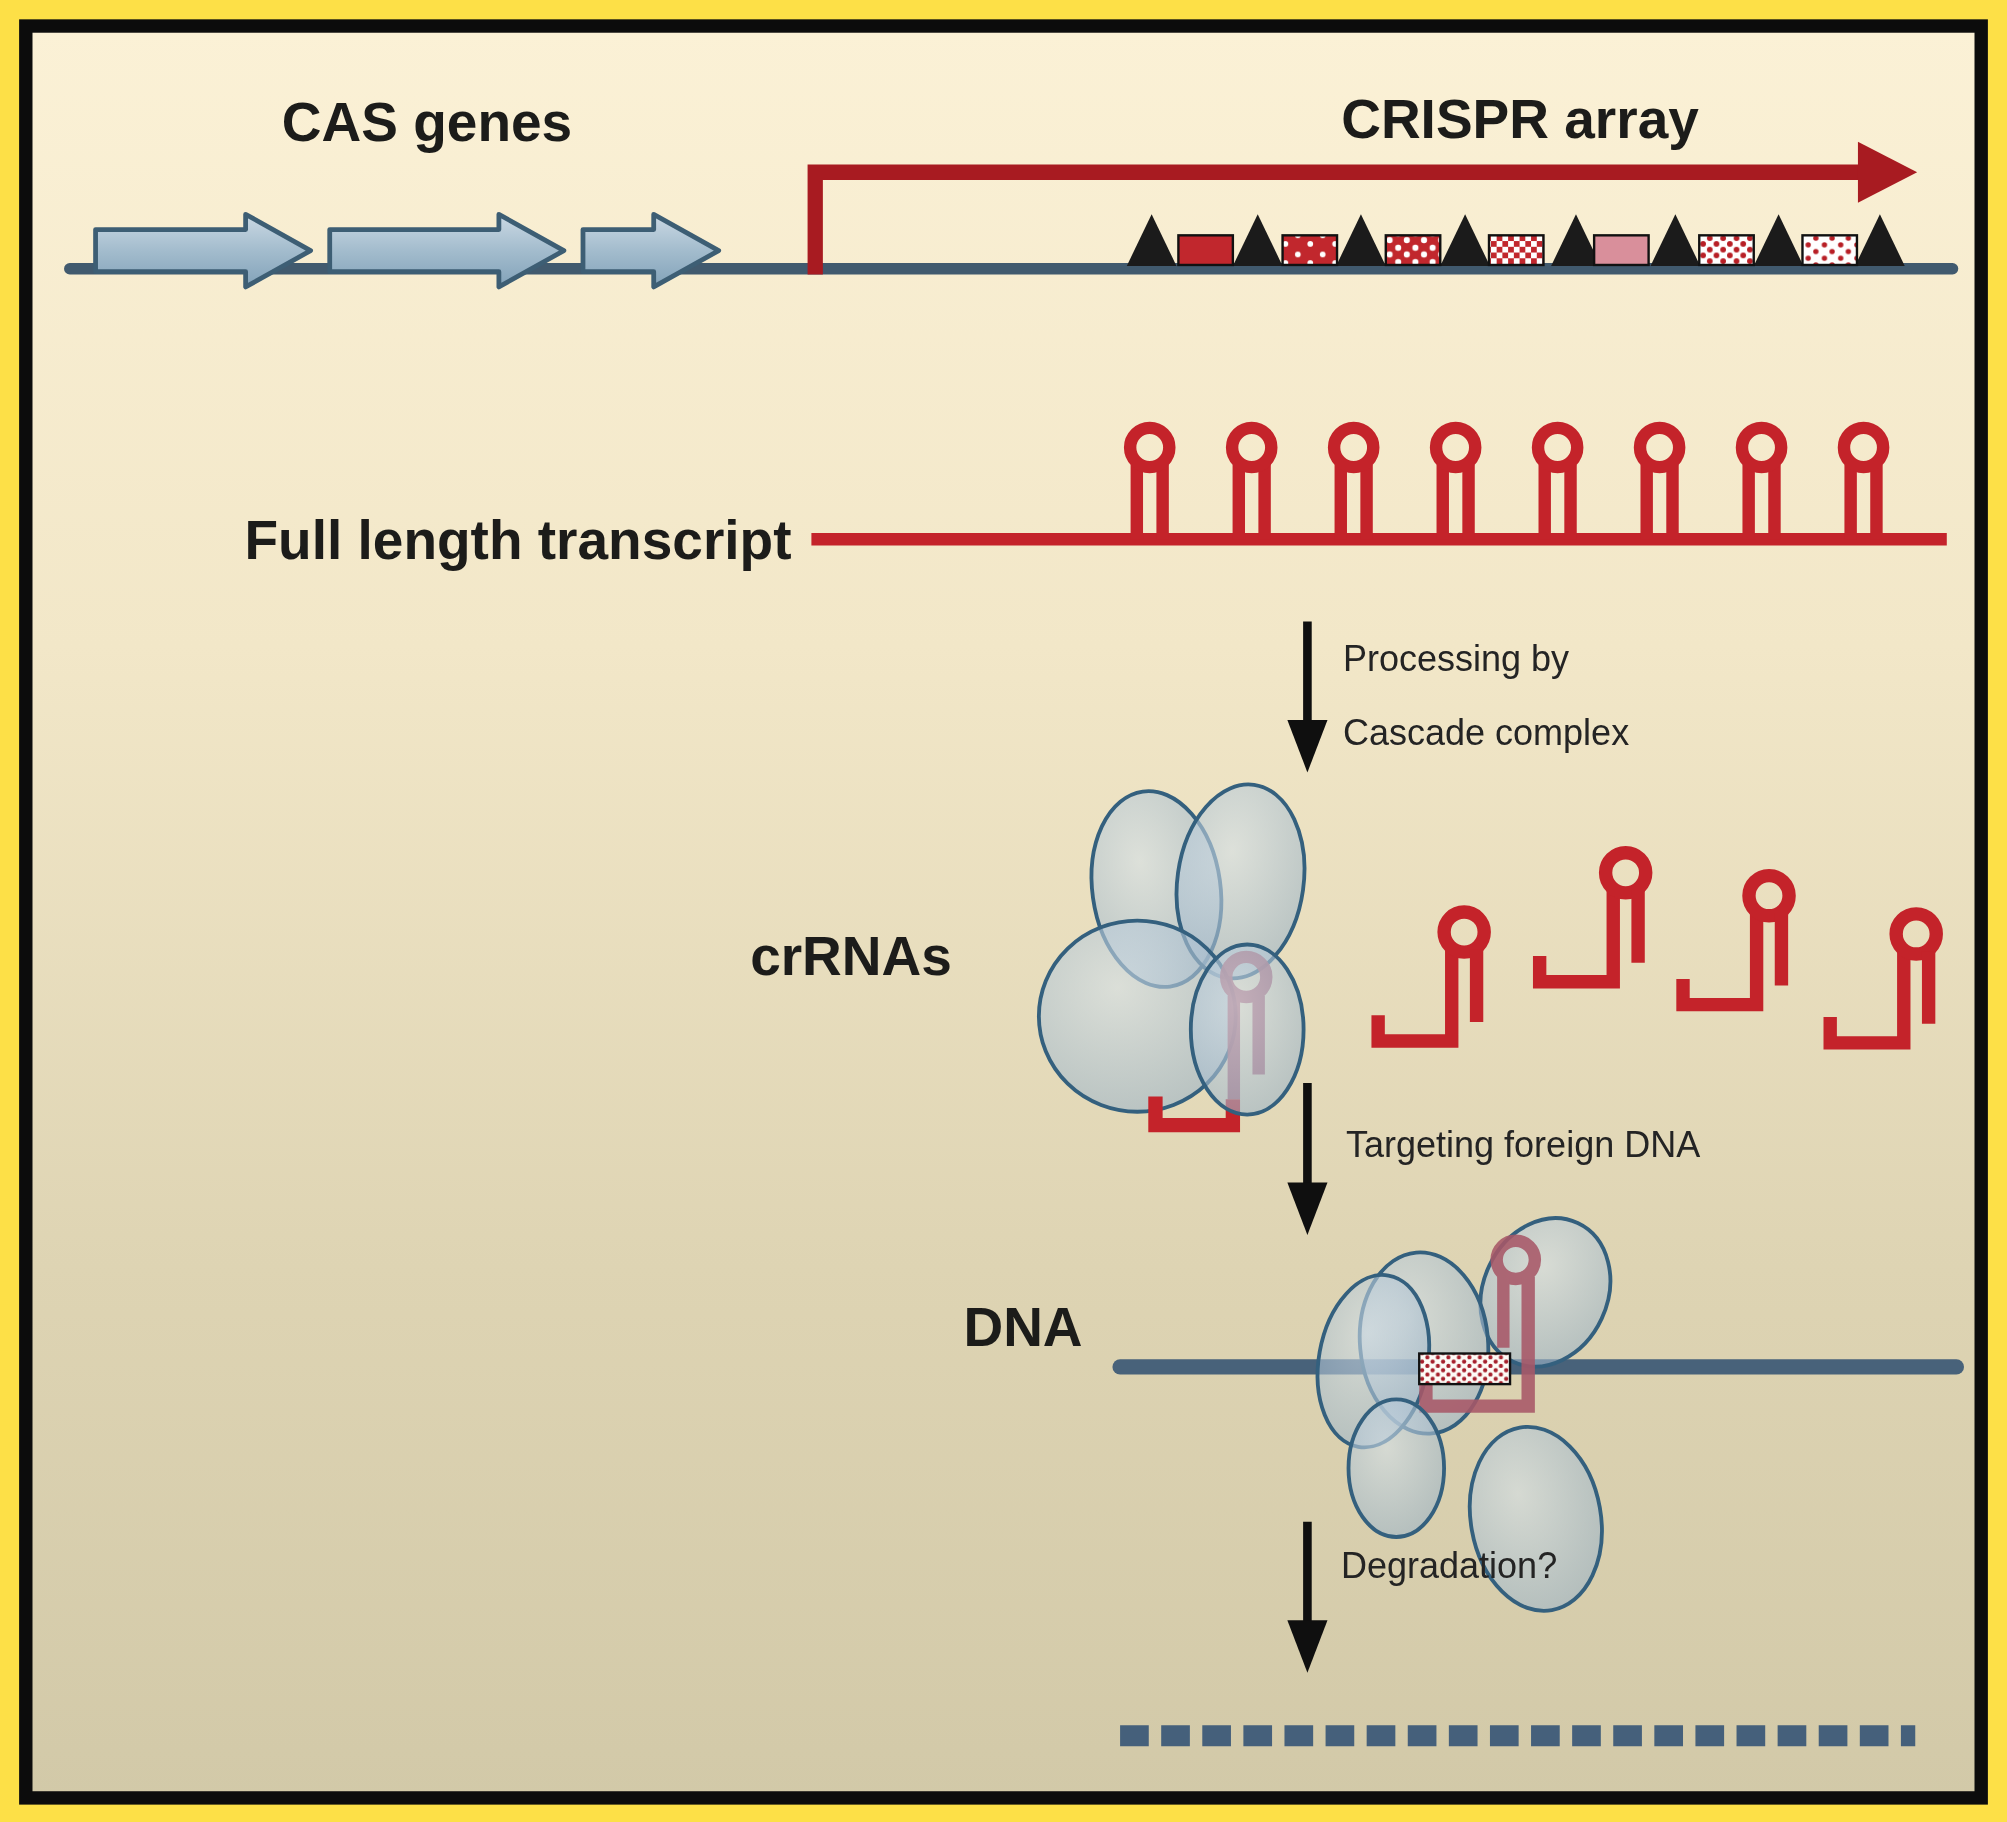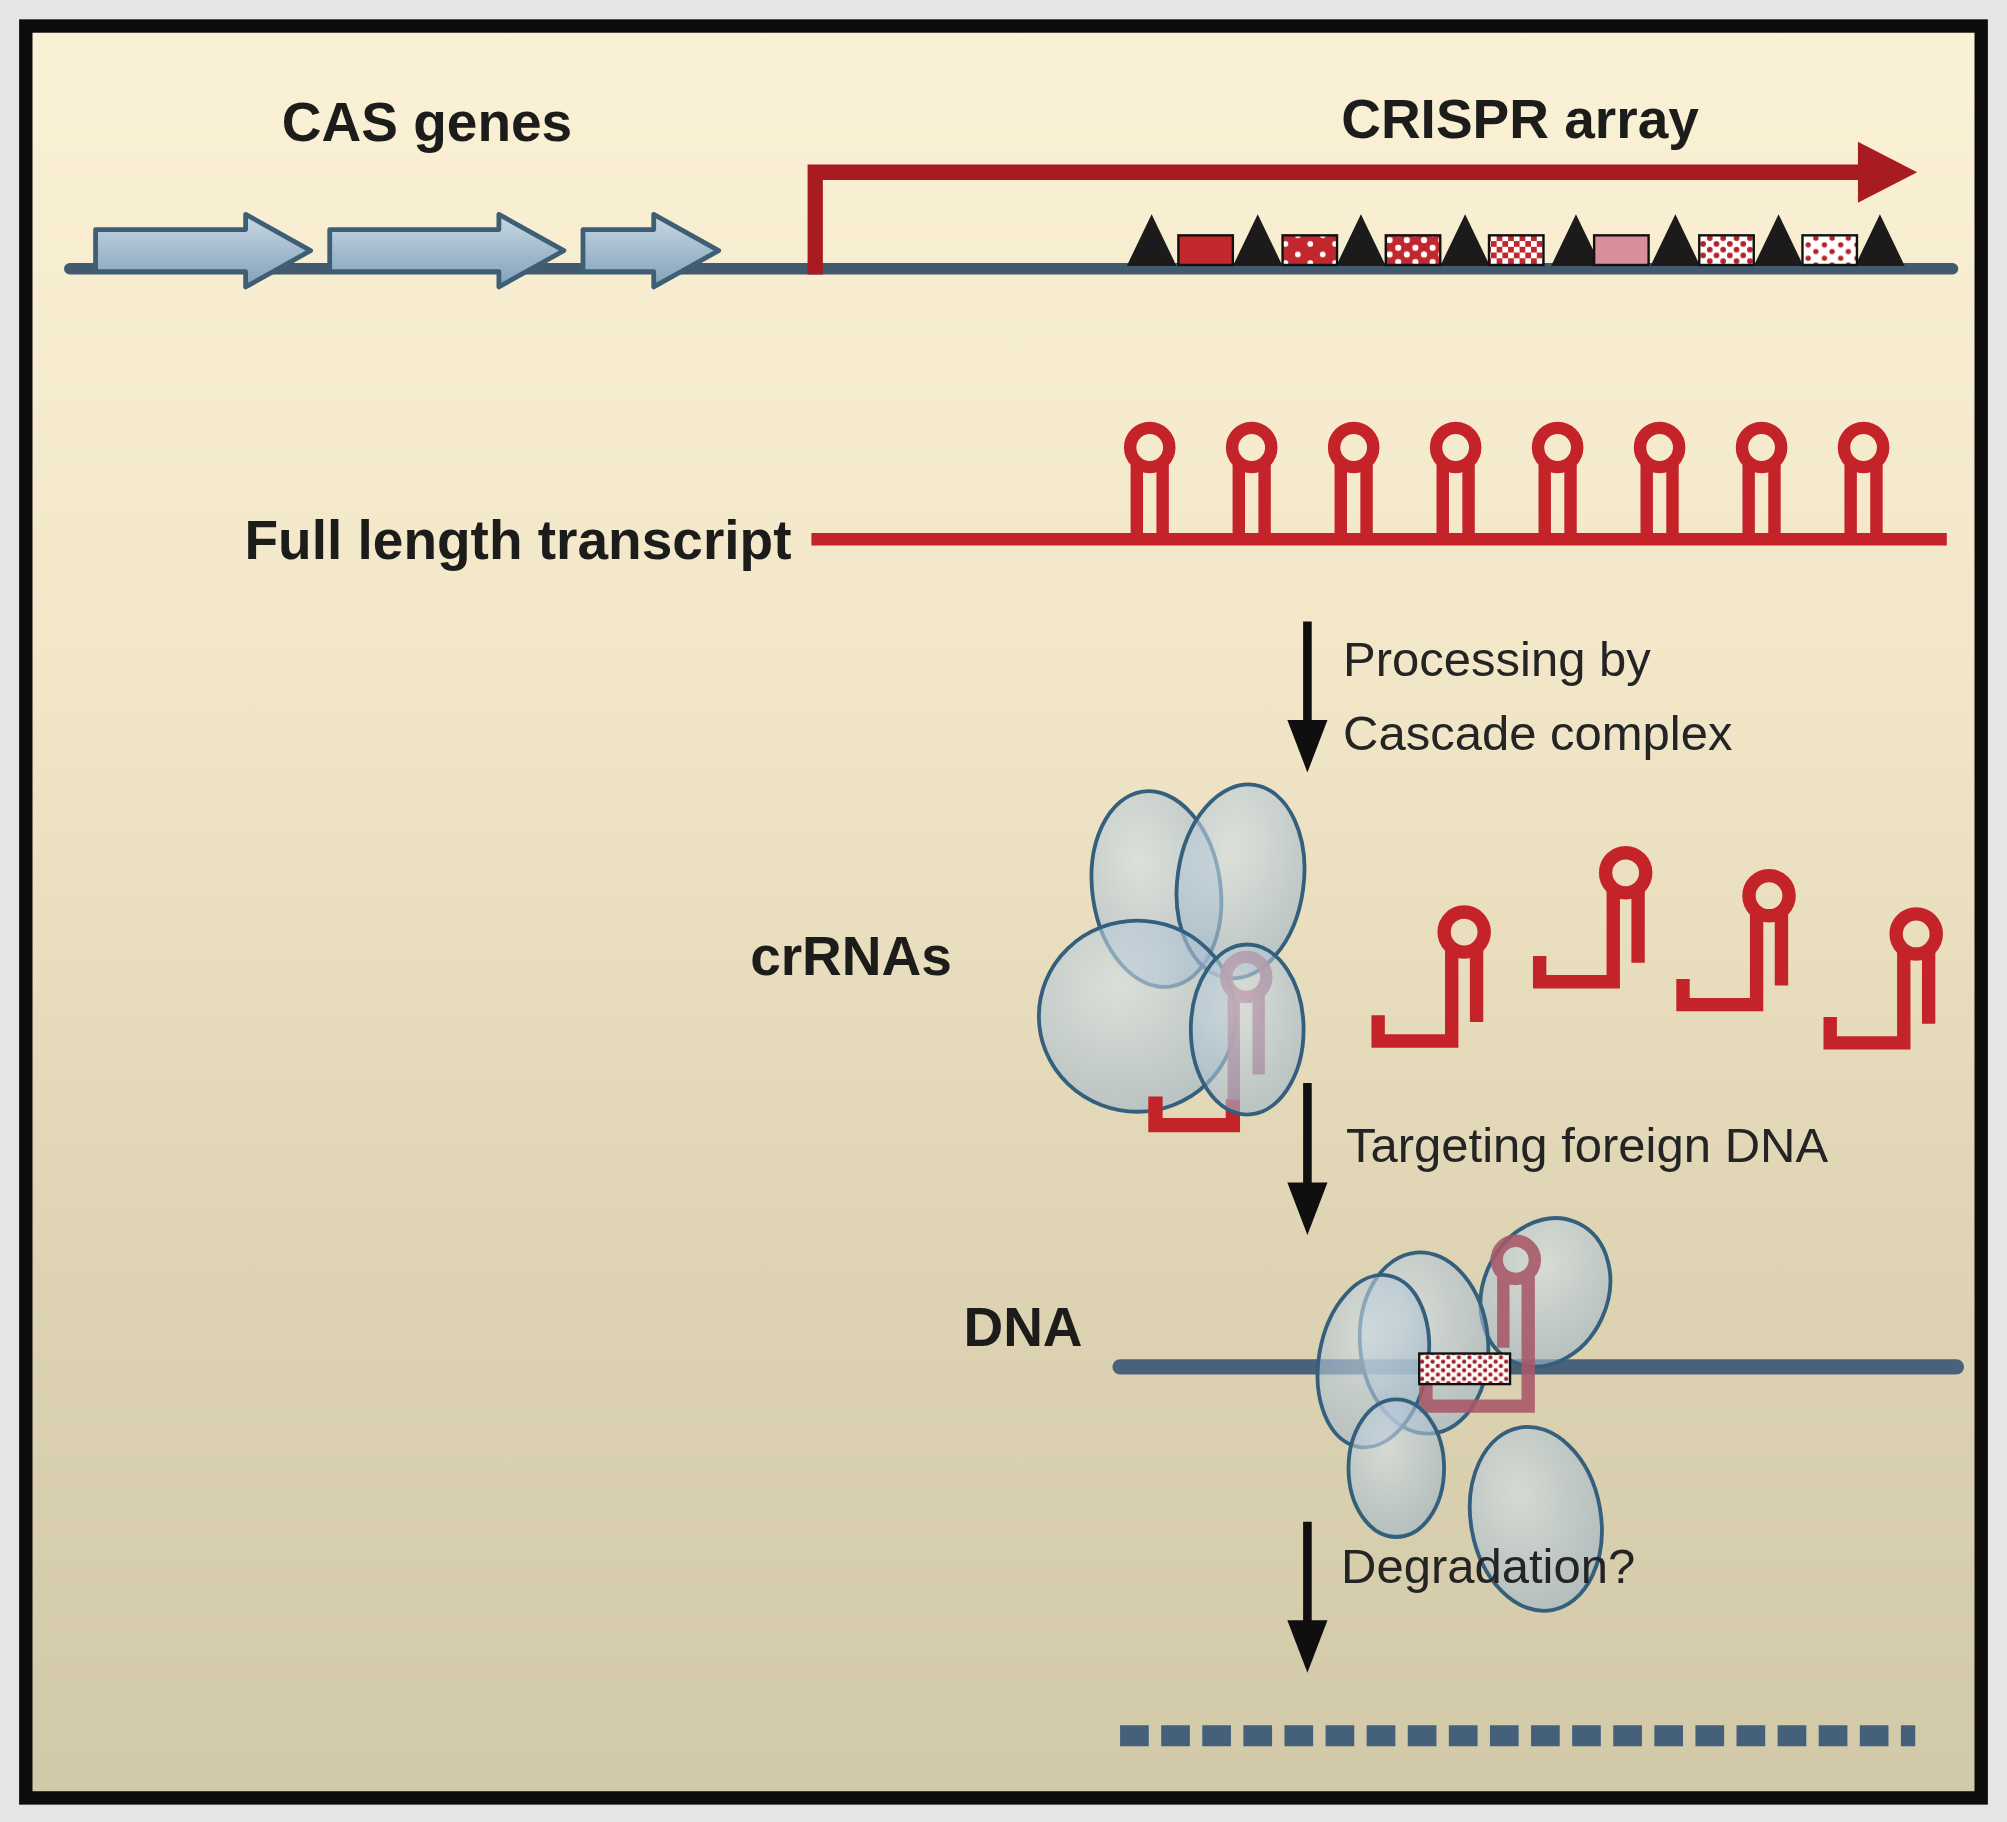--- a/index.html
+++ b/index.html
@@ -1,21 +1,21 @@
 <!DOCTYPE html>
 <html><head>
 <meta charset="utf-8">
 <style>
   html,body{margin:0;padding:0;background:#ffffff;}
-  .stage{position:relative;width:2007px;height:1823px;background:#e5e5e5;overflow:hidden;
+  .stage{position:relative;width:2007px;height:1823px;background:#fde047;overflow:hidden;
          font-family:"Liberation Sans", sans-serif;}
   .stage svg{position:absolute;left:0;top:0;}
   .lbl-bold{position:absolute;font-weight:700;font-size:55px;color:#1c1c1a;white-space:nowrap;
             transform:translate(-50%,-50%);letter-spacing:0px;}
-  .lbl-step{position:absolute;font-weight:400;font-size:49px;color:#242424;white-space:nowrap;
+  .lbl-step{position:absolute;font-weight:400;font-size:36px;color:#242424;white-space:nowrap;
             transform:translateY(-50%);line-height:74px;}
 </style>
 </head>
 <body>
 
 <div class="stage">
 
 <svg width="2007" height="1823" viewBox="0 0 2100 1907">
   <defs>
     <linearGradient id="bgGrad" x1="0" y1="0" x2="0" y2="1">

